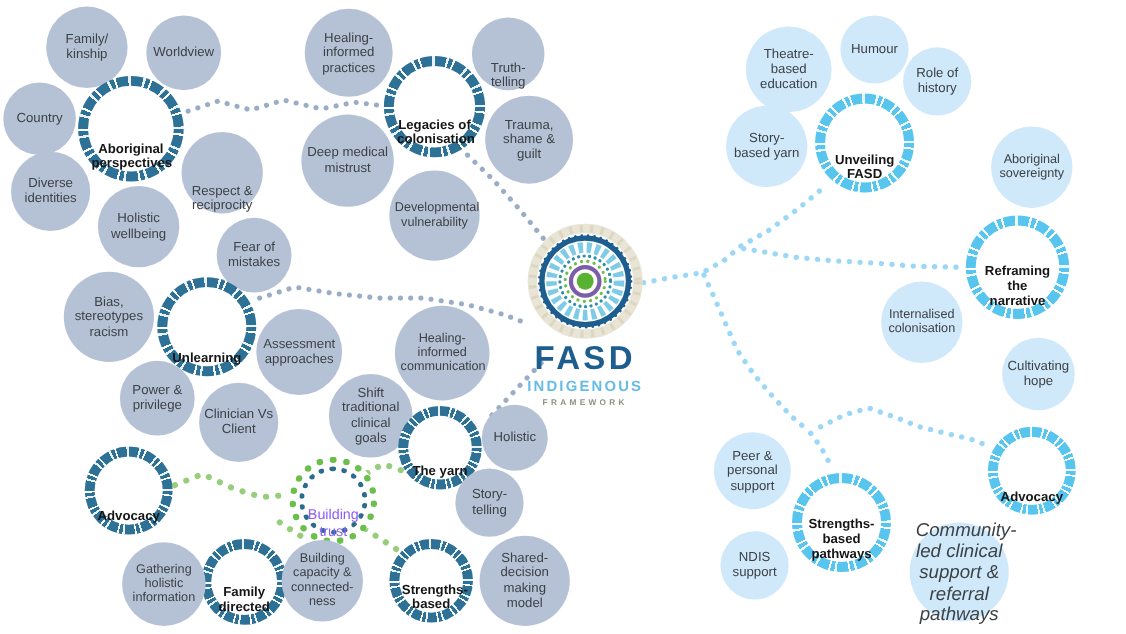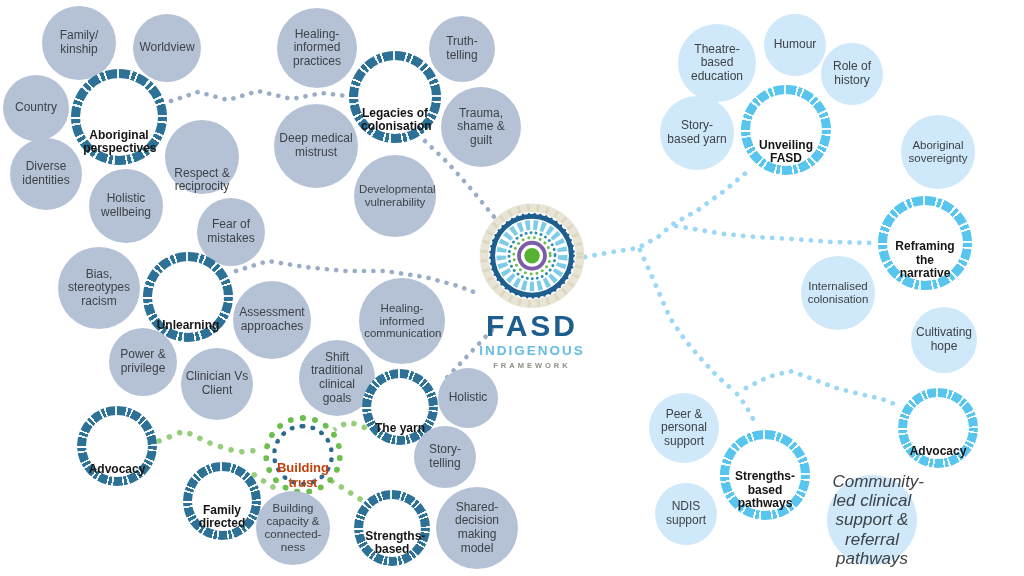--- a/index.html
+++ b/index.html
@@ -20,21 +20,21 @@
   .hub-sky{background:repeating-conic-gradient(#58c5ef 0deg 14deg,#eaf7fd 14deg 17deg,#58c5ef 17deg 22deg,#ffffff 22deg 24.5deg);}
   .hub-inner{
     position:absolute;inset:9px;background:#ffffff;border-radius:50%;
     display:flex;align-items:flex-end;justify-content:center;text-align:center;
   }
   .hub-inner .label{font-weight:bold;color:#151515;font-size:12px;width:92%;}
   .ring-green{border:6px dotted #6cbf4c;background:#ffffff;}
   .ring-green::before{
     content:"";position:absolute;inset:3px;border:5px dotted #2a6b8e;border-radius:50%;
   }
-  .ring-green .label{font-weight:bold;color:#c2410c;font-size:13px;position:relative;margin-top:41px;}
+  .ring-green .label{font-weight:normal;color:#8b5cf6;font-size:13px;position:relative;margin-top:41px;}
   
   .logo{
     position:absolute;left:466px;top:202px;width:132px;height:168px;z-index:1;
     display:flex;flex-direction:column;align-items:center;
   }
   .logo-title{font-weight:bold;font-size:30px;letter-spacing:3px;color:#1d5e8f;line-height:1;margin-top:2px;}
   .logo-sub{font-size:13.5px;letter-spacing:2px;color:#66bce4;line-height:1.15;margin-top:2px;font-weight:bold;}
   .logo-sub2{font-size:7.5px;letter-spacing:3px;color:#8f8f85;line-height:1.2;margin-top:2px;font-weight:bold;}
 </style>
 </head>
@@ -92,21 +92,21 @@
     </div>
     <div class="node sat-slate" style="left: 165px; top: 120px; width: 74px; height: 74px; align-items: flex-end;">
       <span class="label">Respect &amp; reciprocity</span>
     </div>
     <div class="node sat-slate" style="left: 89px; top: 169px; width: 74px; height: 74px;">
       <span class="label">Holistic wellbeing</span>
     </div>
     <div class="node sat-slate" style="left: 277px; top: 8px; width: 80px; height: 80px;">
       <span class="label">Healing-informed practices</span>
     </div>
-    <div class="node sat-slate" style="left: 429px; top: 16px; width: 66px; height: 66px;">
+    <div class="node sat-slate" style="left: 429px; top: 16px; width: 66px; height: 66px; align-items: flex-end;">
       <span class="label">Truth-telling</span>
     </div>
     <div class="node hub-slate" style="left: 349px; top: 51px; width: 92px; height: 92px;">
       <div class="hub-inner">
         <span class="label">Legacies of colonisation</span>
       </div>
     </div>
     <div class="node sat-slate" style="left: 441px; top: 87px; width: 80px; height: 80px;">
       <span class="label">Trauma, shame &amp; guilt</span>
     </div>
@@ -154,24 +154,27 @@
       <span class="label">Story- telling</span>
     </div>
     <div class="node hub-slate" style="left: 77px; top: 406px; width: 80px; height: 80px;">
       <div class="hub-inner">
         <span class="label">Advocacy</span>
       </div>
     </div>
     <div class="node ring-green" style="left: 263px; top: 415px; width: 80px; height: 80px;">
       <span class="label">Building trust</span>
     </div>
-    <div class="node hub-slate" style="left: 183px; top: 462px; width: 78px; height: 78px;">
+    <div class="node hub-slate" style="left: 183px; top: 490px; width: 78px; height: 78px;">
       <div class="hub-inner">
         <span class="label">Family directed</span>
       </div>
+    </div>
+    <div class="node sat-slate" style="left: 111px; top: 493px; width: 76px; height: 76px;">
+      <span class="label" style="font-size: 11.5px;">Gathering holistic information</span>
     </div>
     <div class="node sat-slate" style="left: 256px; top: 491px; width: 74px; height: 74px;">
       <span class="label" style="font-size: 11.5px;">Building capacity &amp; connected- ness</span>
     </div>
     <div class="node hub-slate" style="left: 354px; top: 490px; width: 76px; height: 76px;">
       <div class="hub-inner">
         <span class="label">Strengths-based</span>
       </div>
     </div>
     <div class="node sat-slate" style="left: 436px; top: 487px; width: 82px; height: 82px;">

